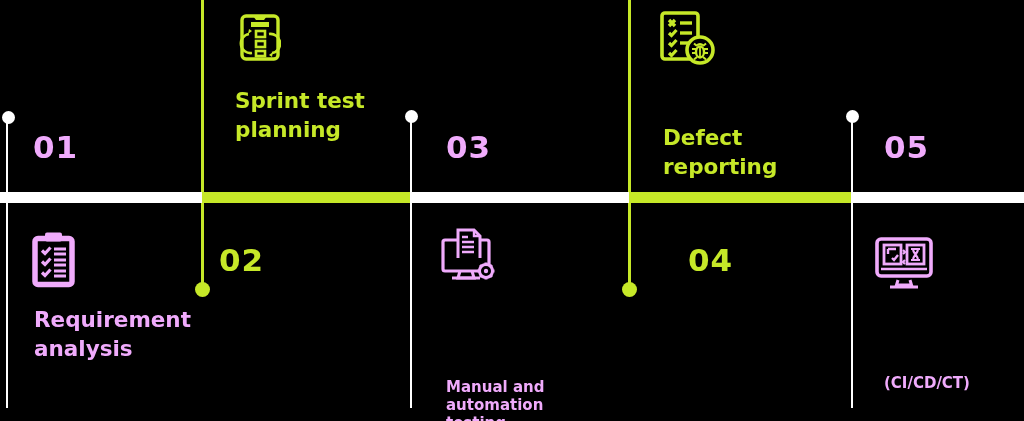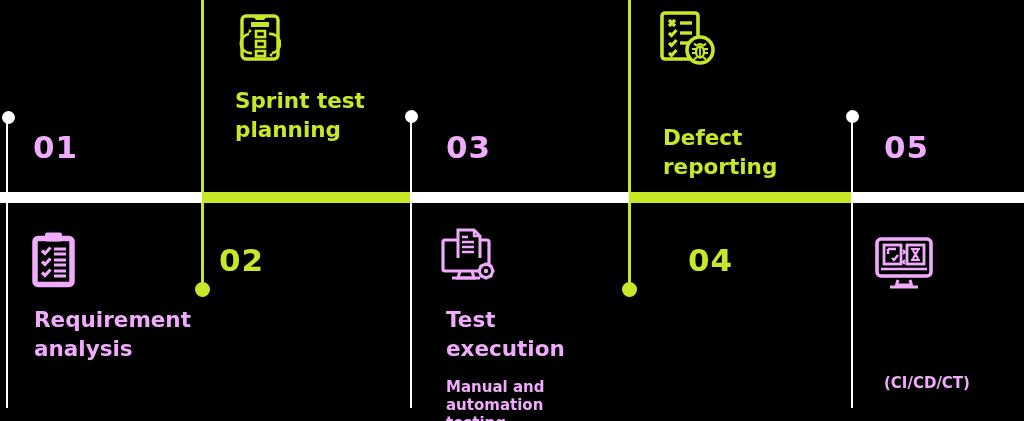--- a/index.html
+++ b/index.html
@@ -51,21 +51,20 @@
   <div class="dot white" style="left:846px;top:110px;"></div>
 
   <div class="num white" style="left:33px;top:129px;">01</div>
   <div class="num accent" style="left:219px;top:242px;">02</div>
   <div class="num white" style="left:446px;top:129px;">03</div>
   <div class="num accent" style="left:664px;top:242px;margin-left:24px;">04</div>
   <div class="num white" style="left:884px;top:129px;">05</div>
 
   <div class="label white" style="left:34px;top:306px;width:160px;">Requirement analysis</div>
   <div class="label accent" style="left:235px;top:87px;width:140px;">Sprint test planning</div>
-  <div class="label white" style="left:446px;top:306px;width:120px;">Test execution</div>
   <div class="label accent" style="left:663px;top:87px;width:120px;margin-top:37px;">Defect reporting</div>
 
   <div class="sub white" style="left:446px;top:378px;width:150px;">Manual and automation testing</div>
   <div class="sub white" style="left:884px;top:374px;width:150px;">(CI/CD/CT)</div>
 
   <div class="icon white" style="left:32px;top:231px;">
     <svg width="43" height="57" viewBox="0 0 43 57" fill="none" stroke="currentColor">
       <rect x="3" y="7.5" width="37" height="46" rx="3" stroke-width="5.5"></rect>
       <rect x="13" y="1.5" width="17" height="9" rx="2" fill="currentColor" stroke="none"></rect>
       <path d="M10 19.5 l3 3 l5.5 -6" stroke-width="3.2"></path>

